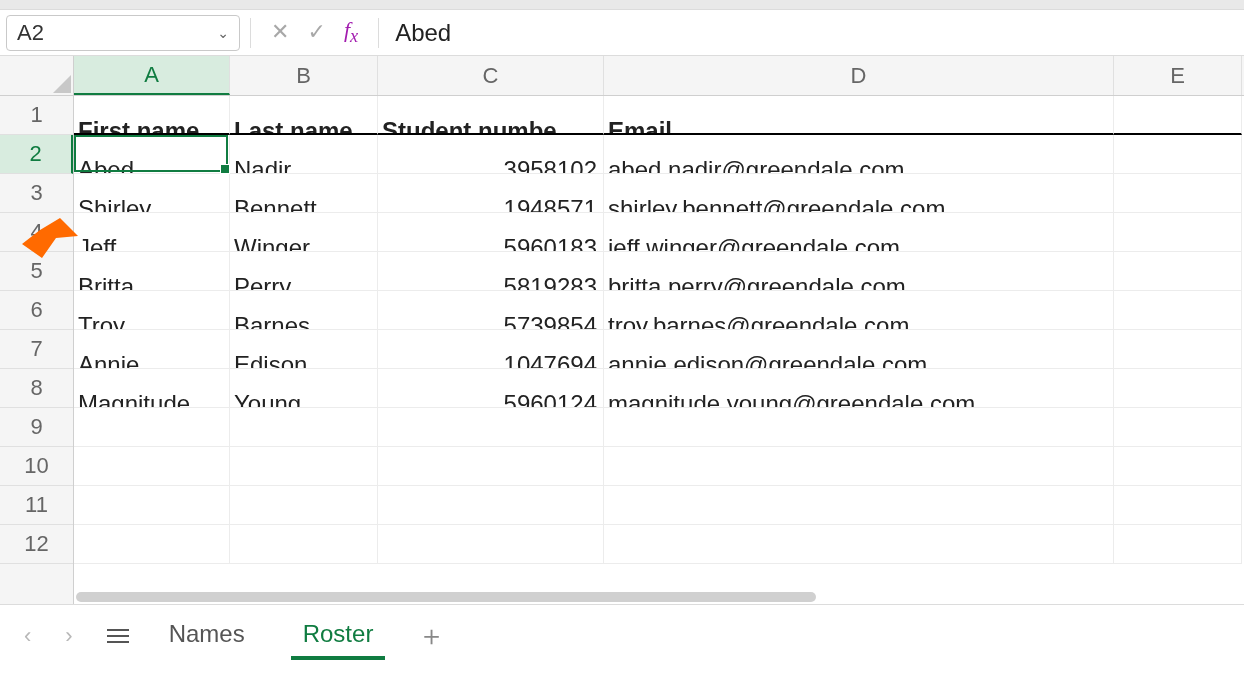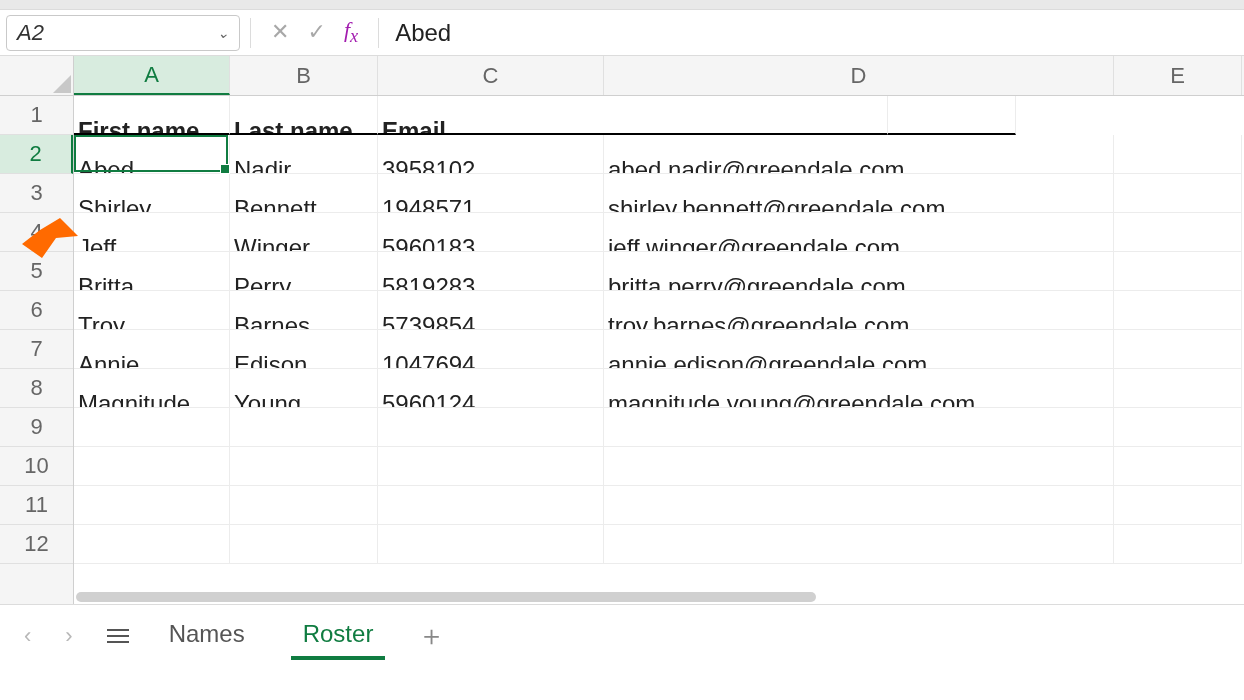--- a/index.html
+++ b/index.html
@@ -34,21 +34,20 @@
     width: 234px;
     height: 36px;
     border: 1px solid #c9c9c9;
     border-radius: 4px;
     display: flex;
     align-items: center;
     justify-content: space-between;
     padding: 0 10px;
     font-size: 22px;
     color: #333;
-    font-style: italic;
   }
   .name-box .chev {
     color: #666;
     font-size: 14px;
   }
   .divider-v {
     width: 1px;
     height: 30px;
     background: #dcdcdc;
   }
@@ -152,21 +151,21 @@
     font-size: 24px;
     padding: 17px 6px 0 4px;
     overflow: hidden;
     white-space: nowrap;
     line-height: 36px;
   }
   .header-row .cell {
     font-weight: 700;
     border-bottom: 2px solid #000;
   }
-  .num { text-align: left; }
+  .num { text-align: right; }
   .selected-cell {
     position: absolute;
     border: 2px solid #107c41;
     pointer-events: none;
   }
   .selected-cell::after {
     content:"";
     position:absolute;
     right:-4px; bottom:-4px;
     width:8px; height:8px;
@@ -287,20 +286,21 @@
       <div class="row-h">9</div>
       <div class="row-h">10</div>
       <div class="row-h">11</div>
       <div class="row-h">12</div>
     </div>
   <div class="cells" id="cells">
 
   <div class="row header-row">
         <div class="cell cA">First name</div>
         <div class="cell cB">Last name</div>
+        <div class="cell cC">Student numbe</div>
         <div class="cell cD">Email</div>
         <div class="cell cE"></div>
       </div>
       <div class="row">
         <div class="cell cA">Abed</div>
         <div class="cell cB">Nadir</div>
         <div class="cell cC num">3958102</div>
         <div class="cell cD">abed.nadir@greendale.com</div>
         <div class="cell cE"></div>
       </div>

